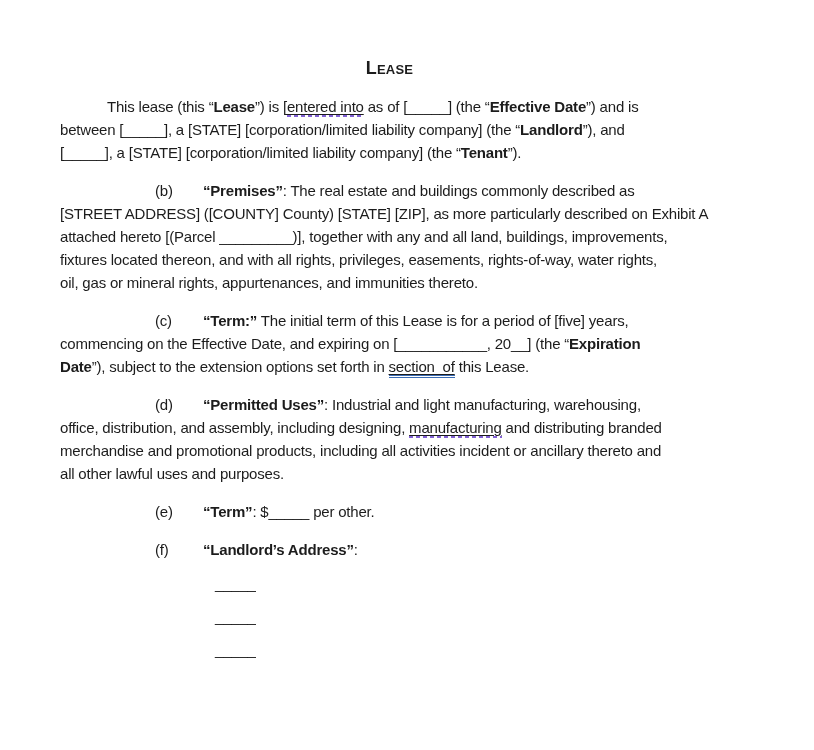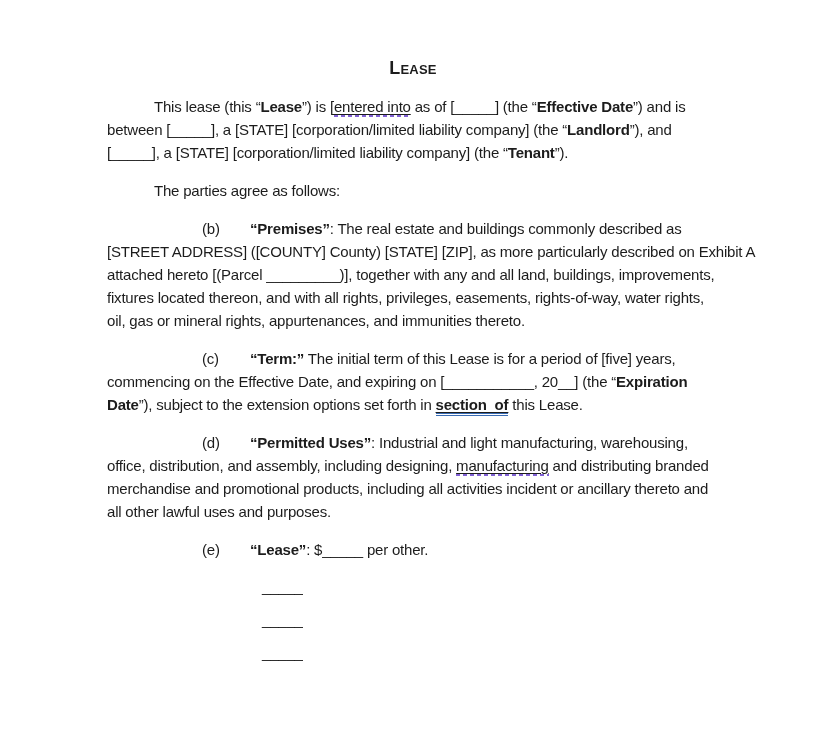--- a/index.html
+++ b/index.html
@@ -6,21 +6,21 @@
     --page-bg: #ffffff;
     --text-color: #1c1c1c;
     --spell-color: #8161d5;
     --gram-color: #3a6cb4;
   }
   html, body { margin: 0; padding: 0; background: #ffffff; }
   .page {
     width: 814px;
     height: 750px;
     box-sizing: border-box;
-    padding: 57px 95px 0 107px;
+    padding: 57px 95px 0 60px;
     background: var(--page-bg);
     color: var(--text-color);
     font-family: "Liberation Sans", sans-serif;
     font-size: 15px;
     line-height: 23px;
     letter-spacing: -0.2px;
     overflow: hidden;
   }
   .doc-title {
     margin: 0 0 15px 0;
@@ -54,32 +54,31 @@
     background-image: repeating-linear-gradient(90deg,
       var(--spell-color) 0, var(--spell-color) 4px,
       transparent 4px, transparent 7px);
     background-repeat: no-repeat;
     background-position: 0 100%;
     background-size: 100% 2px;
     margin-top: 29px;
   }
   .run.gr {                      
     border-bottom: 3px double var(--gram-color);
-    font-weight: bold;
   }
 </style>
 </head>
 <body>
 
 <div class="page">
   <h1 class="doc-title">Lease</h1>
   <div>
       <p class="para p-body"><span class="run">This lease (this “</span><span class="run b">Lease</span><span class="run">”) is [</span><span class="run u sp">entered into</span><span class="run"> as of [_____] (the “</span><span class="run b">Effective Date</span><span class="run">”) and is</span><br><span class="run">between [_____], a [STATE] [corporation/limited liability company] (the “</span><span class="run b">Landlord</span><span class="run">”), and</span><br><span class="run">[_____], a [STATE] [corporation/limited liability company] (the “</span><span class="run b">Tenant</span><span class="run">”).</span></p>
-      <p class="para p-body"><span class="run">The parties agree as follows:</span></p>
       <p class="para p-let"><span class="marker">(b)</span><span class="run b">“Premises”</span><span class="run">: The real estate and buildings commonly described as</span><br><span class="run">[STREET ADDRESS] ([COUNTY] County) [STATE] [ZIP], as more particularly described on Exhibit A</span><br><span class="run">attached hereto [(Parcel _________)], together with any and all land, buildings, improvements,</span><br><span class="run">fixtures located thereon, and with all rights, privileges, easements, rights-of-way, water rights,</span><br><span class="run">oil, gas or mineral rights, appurtenances, and immunities thereto.</span></p>
       <p class="para p-let"><span class="marker">(c)</span><span class="run b">“Term:”</span><span class="run"> The initial term of this Lease is for a period of [five] years,</span><br><span class="run">commencing on the Effective Date, and expiring on [___________, 20__] (the “</span><span class="run b">Expiration</span><br><span class="run b">Date</span><span class="run">”), subject to the extension options set forth in </span><span class="run u gr">section  of</span><span class="run"> this Lease.</span></p>
       <p class="para p-let"><span class="marker">(d)</span><span class="run b">“Permitted Uses”</span><span class="run">: Industrial and light manufacturing, warehousing,</span><br><span class="run">office, distribution, and assembly, including designing, </span><span class="run u sp">manufacturing</span><span class="run"> and distributing branded</span><br><span class="run">merchandise and promotional products, including all activities incident or ancillary thereto and</span><br><span class="run">all other lawful uses and purposes.</span></p>
-      <p class="para p-let"><span class="marker">(e)</span><span class="run b">“Lease”</span><span class="run">: $_____ per other.</span></p>
+      <p class="para p-let"><span class="marker">(e)</span><span class="run b">“Term”</span><span class="run">: $_____ per other.</span></p>
+      <p class="para p-let p-f"><span class="marker">(f)</span><span class="run b">“Landlord’s Address”</span><span class="run">:</span></p>
       <p class="para p-addr"><span class="run">_____</span></p>
       <p class="para p-addr"><span class="run">_____</span></p>
       <p class="para p-addr"><span class="run">_____</span></p>
     </div>
 </div>
 
 </body></html>

